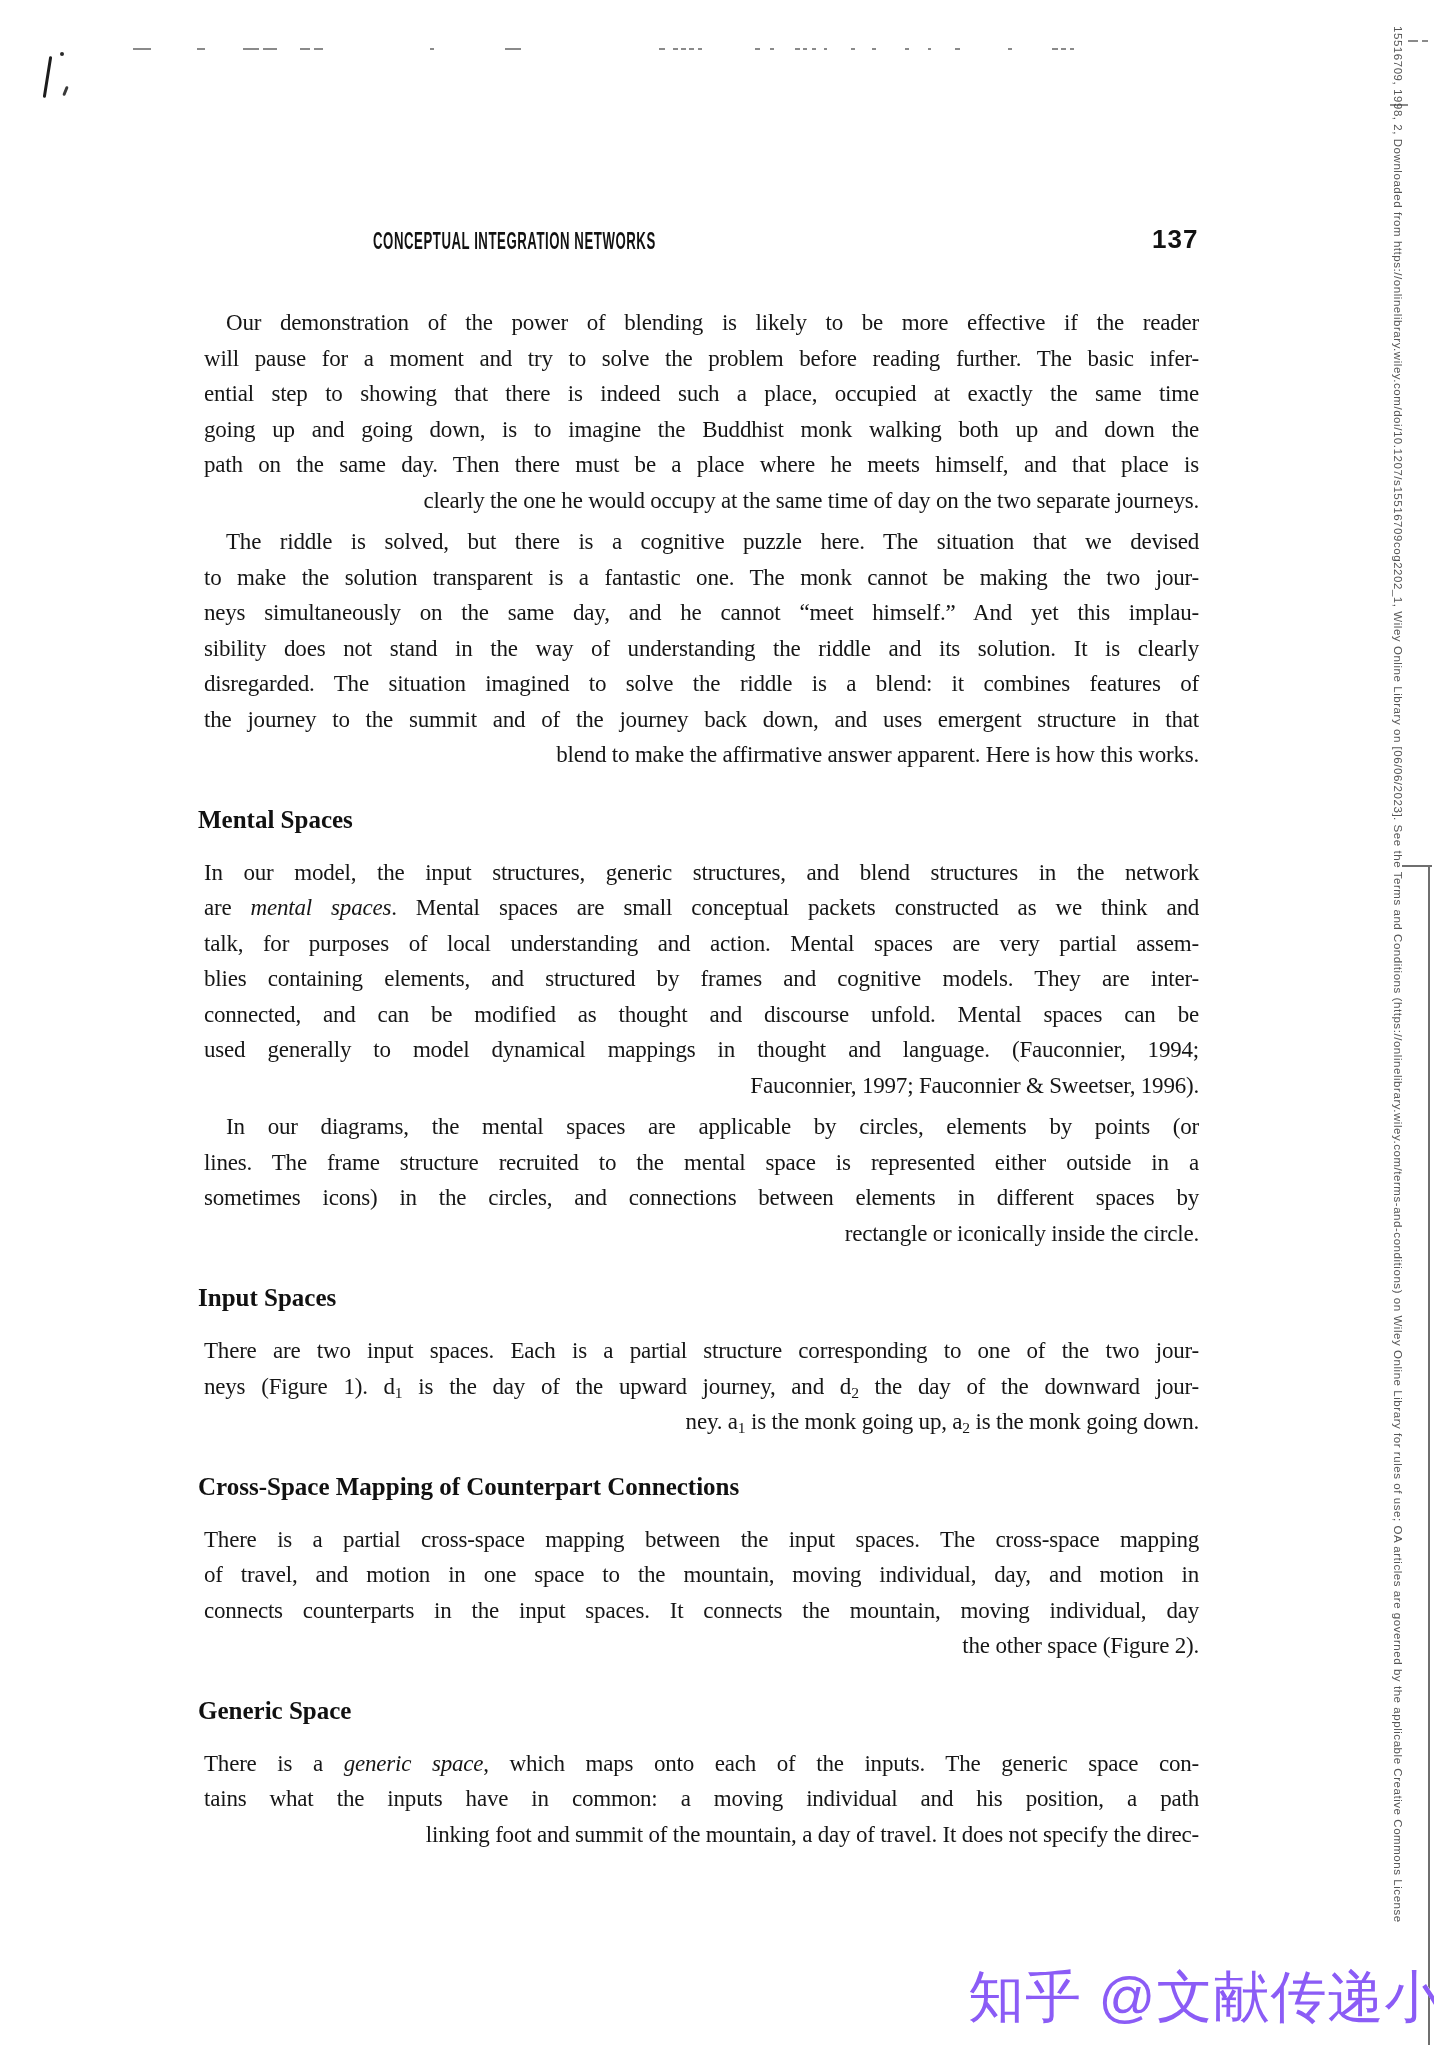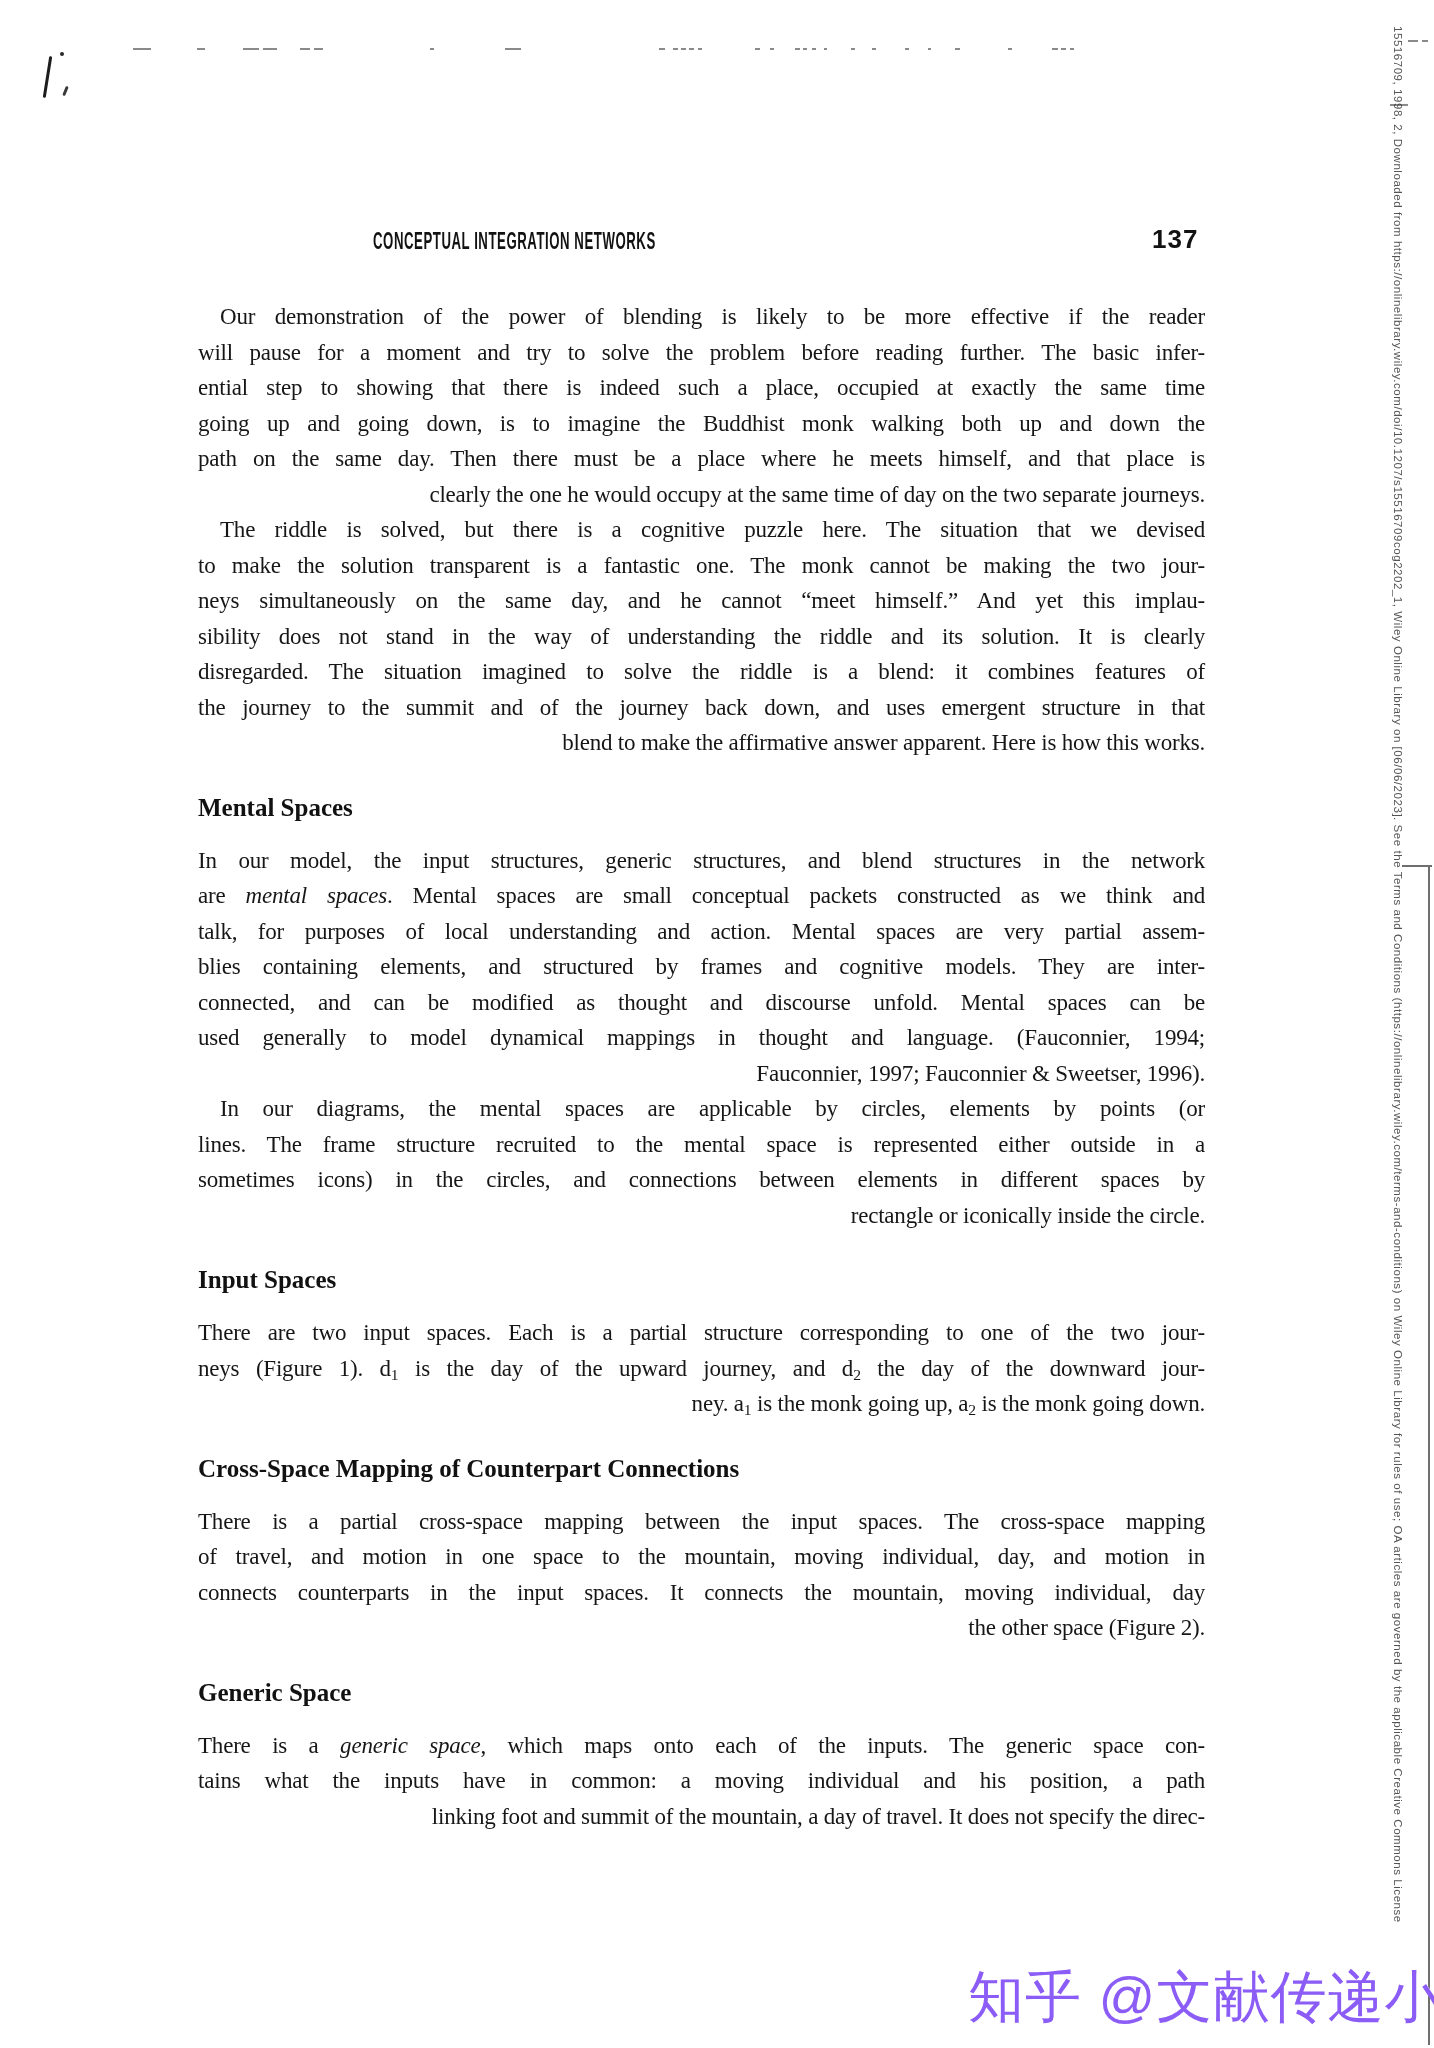--- a/index.html
+++ b/index.html
@@ -8,21 +8,21 @@
   
   .runhead{position:absolute;left:373px;top:227px;width:600px;height:26px;
            font-family:"Liberation Sans","DejaVu Sans",sans-serif;font-weight:bold;
            font-size:24px;letter-spacing:1px;white-space:nowrap;
            transform:scaleX(0.55);transform-origin:0 0;color:#121212;}
   .pagenum{position:absolute;left:1152px;top:224px;
            font-family:"Liberation Sans","DejaVu Sans",sans-serif;font-weight:bold;
            font-size:26px;letter-spacing:1px;color:#121212;}
   
   .col{position:absolute;left:198px;top:299px;width:1007px;}
-  .para{margin:0;}
+  .para{margin:6px;}
   .ln{line-height:35.5px;font-size:23px;letter-spacing:-0.2px;text-align:right;}
   .ln.j{text-align:justify;text-align-last:justify;}
   .para.indent .ln.first{text-indent:22px;}
   .sechead{margin:30px 0 18px 0;font-size:25px;line-height:34px;font-weight:bold;color:#111;}
   sub{font-size:68%;line-height:0;vertical-align:-0.25em;}
   i{font-style:italic;}
   
   .sideways{position:absolute;left:1404px;top:26px;width:2010px;height:15px;
             transform:rotate(90deg);transform-origin:0 0;
             font-family:"Liberation Sans","DejaVu Sans",sans-serif;font-size:11.5px;

